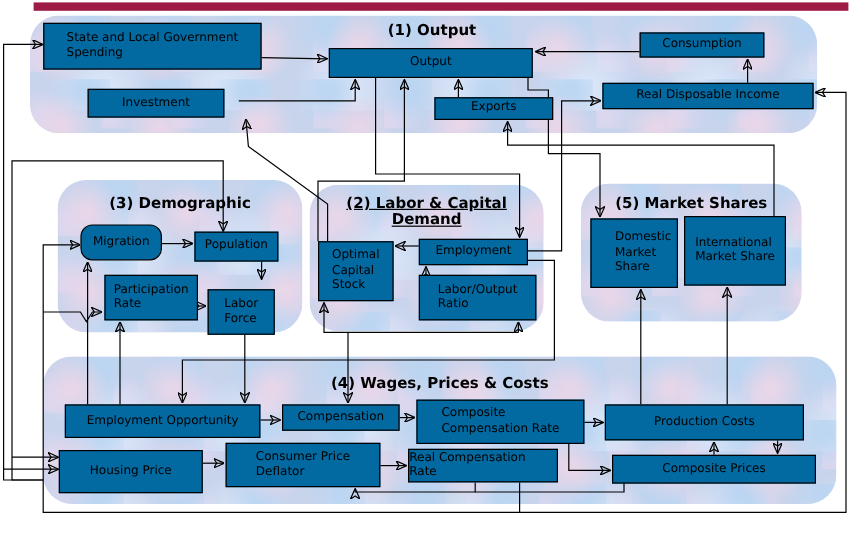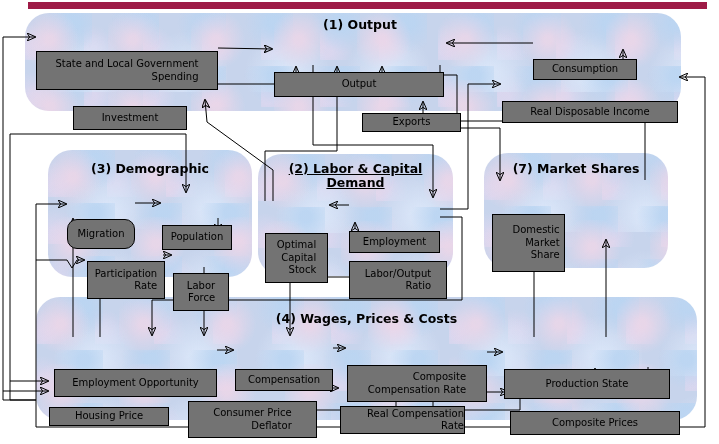--- a/index.html
+++ b/index.html
@@ -18,45 +18,44 @@
       radial-gradient(circle at 12% 80%, rgba(226,216,240,.7) 8%, rgba(226,216,240,0) 40%);
     background-size:83px 67px,67px 53px,101px 79px,59px 47px;
   }
   .blocktitle{
     position:absolute;left:0;right:0;text-align:center;z-index:3;
     font-weight:bold;font-size:12.5px;color:#000;white-space:pre-line;line-height:1.15;
   }
   .wires{position:absolute;left:0;top:0;z-index:2;}
   .wires path{fill:none;stroke:#000;stroke-width:1;}
   .node{
-    position:absolute;background:#737373;border:1px solid #000;z-index:4;
-    display:flex;align-items:center;justify-content:center;text-align:right;
+    position:absolute;background:#0369a1;border:1px solid #000;z-index:4;
+    display:flex;align-items:center;justify-content:center;text-align:left;
     font-size:10px;color:#000;line-height:1.25;white-space:pre-line;
     box-sizing:border-box;
-    margin-top:32px;
   }
 </style>
 </head>
 <body>
 
 <div class="stage">
 
   <div class="topbar" style="background:#9E1B46;"></div>
 
   <div class="block" style="left:25px;top:13px;width:656px;height:98px;"></div>
   <div class="block" style="left:48px;top:150px;width:204px;height:127px;"></div>
   <div class="block" style="left:258px;top:154px;width:195px;height:122px;"></div>
   <div class="block" style="left:484px;top:153px;width:184px;height:115px;"></div>
   <div class="block" style="left:36px;top:297px;width:661px;height:123px;"></div>
 
   <div class="blocktitle" style="top:18px;left:40px;width:640px;">(1) Output</div>
   <div class="blocktitle" style="top:162px;left:48px;width:204px;">(3) Demographic</div>
   <div class="blocktitle" style="top:162px;left:258px;width:195px;text-decoration:underline;">(2) Labor &amp; Capital
 Demand</div>
-  <div class="blocktitle" style="top:162px;left:484px;width:184px;">(7) Market Shares</div>
+  <div class="blocktitle" style="top:162px;left:484px;width:184px;">(5) Market Shares</div>
   <div class="blocktitle" style="top:312px;left:36px;width:661px;">(4) Wages, Prices &amp; Costs</div>
 
   <svg class="wires" width="719" height="444">
     <defs>
       <marker id="ah" markerWidth="9" markerHeight="8" refX="8" refY="4" orient="auto" markerUnits="userSpaceOnUse">
         <path d="M0,0 L9,4 L0,8 L2.6,4 z" fill="#000" stroke="none"></path>
       </marker>
     </defs>
     <path d="M36,400 L3,400 L3,37 L35,37" marker-end="url(#ah)"></path>
     <path d="M3,391 L48,391" marker-end="url(#ah)"></path>
@@ -117,24 +116,26 @@
 Force</div>
   <div class="node" style="left:265px;top:201px;width:63px;height:50px;">Optimal
 Capital
 Stock</div>
   <div class="node" style="left:349px;top:199px;width:91px;height:22px;">Employment</div>
   <div class="node" style="left:349px;top:229px;width:98px;height:38px;">Labor/Output
 Ratio</div>
   <div class="node" style="left:492px;top:182px;width:73px;height:58px;padding-left:15px;">Domestic
 Market
 Share</div>
+  <div class="node" style="left:570px;top:180px;width:85px;height:58px;">International
+Market Share</div>
   <div class="node" style="left:54px;top:337px;width:163px;height:28px;">Employment Opportunity</div>
   <div class="node" style="left:235px;top:337px;width:98px;height:22px;">Compensation</div>
   <div class="node" style="left:347px;top:333px;width:140px;height:37px;">Composite
 Compensation Rate</div>
-  <div class="node" style="left:504px;top:337px;width:166px;height:30px;">Production State</div>
-  <div class="node" style="left:49px;top:375px;width:120px;height:19px;">Housing Price</div>
+  <div class="node" style="left:504px;top:337px;width:166px;height:30px;">Production Costs</div>
+  <div class="node" style="left:49px;top:375px;width:120px;height:36px;">Housing Price</div>
   <div class="node" style="left:188px;top:369px;width:129px;height:37px;">Consumer Price
 Deflator</div>
   <div class="node" style="left:340px;top:374px;width:125px;height:28px;">Real Compensation Rate</div>
   <div class="node" style="left:510px;top:379px;width:170px;height:24px;">Composite Prices</div>
 
 </div>
 
 </body></html>

